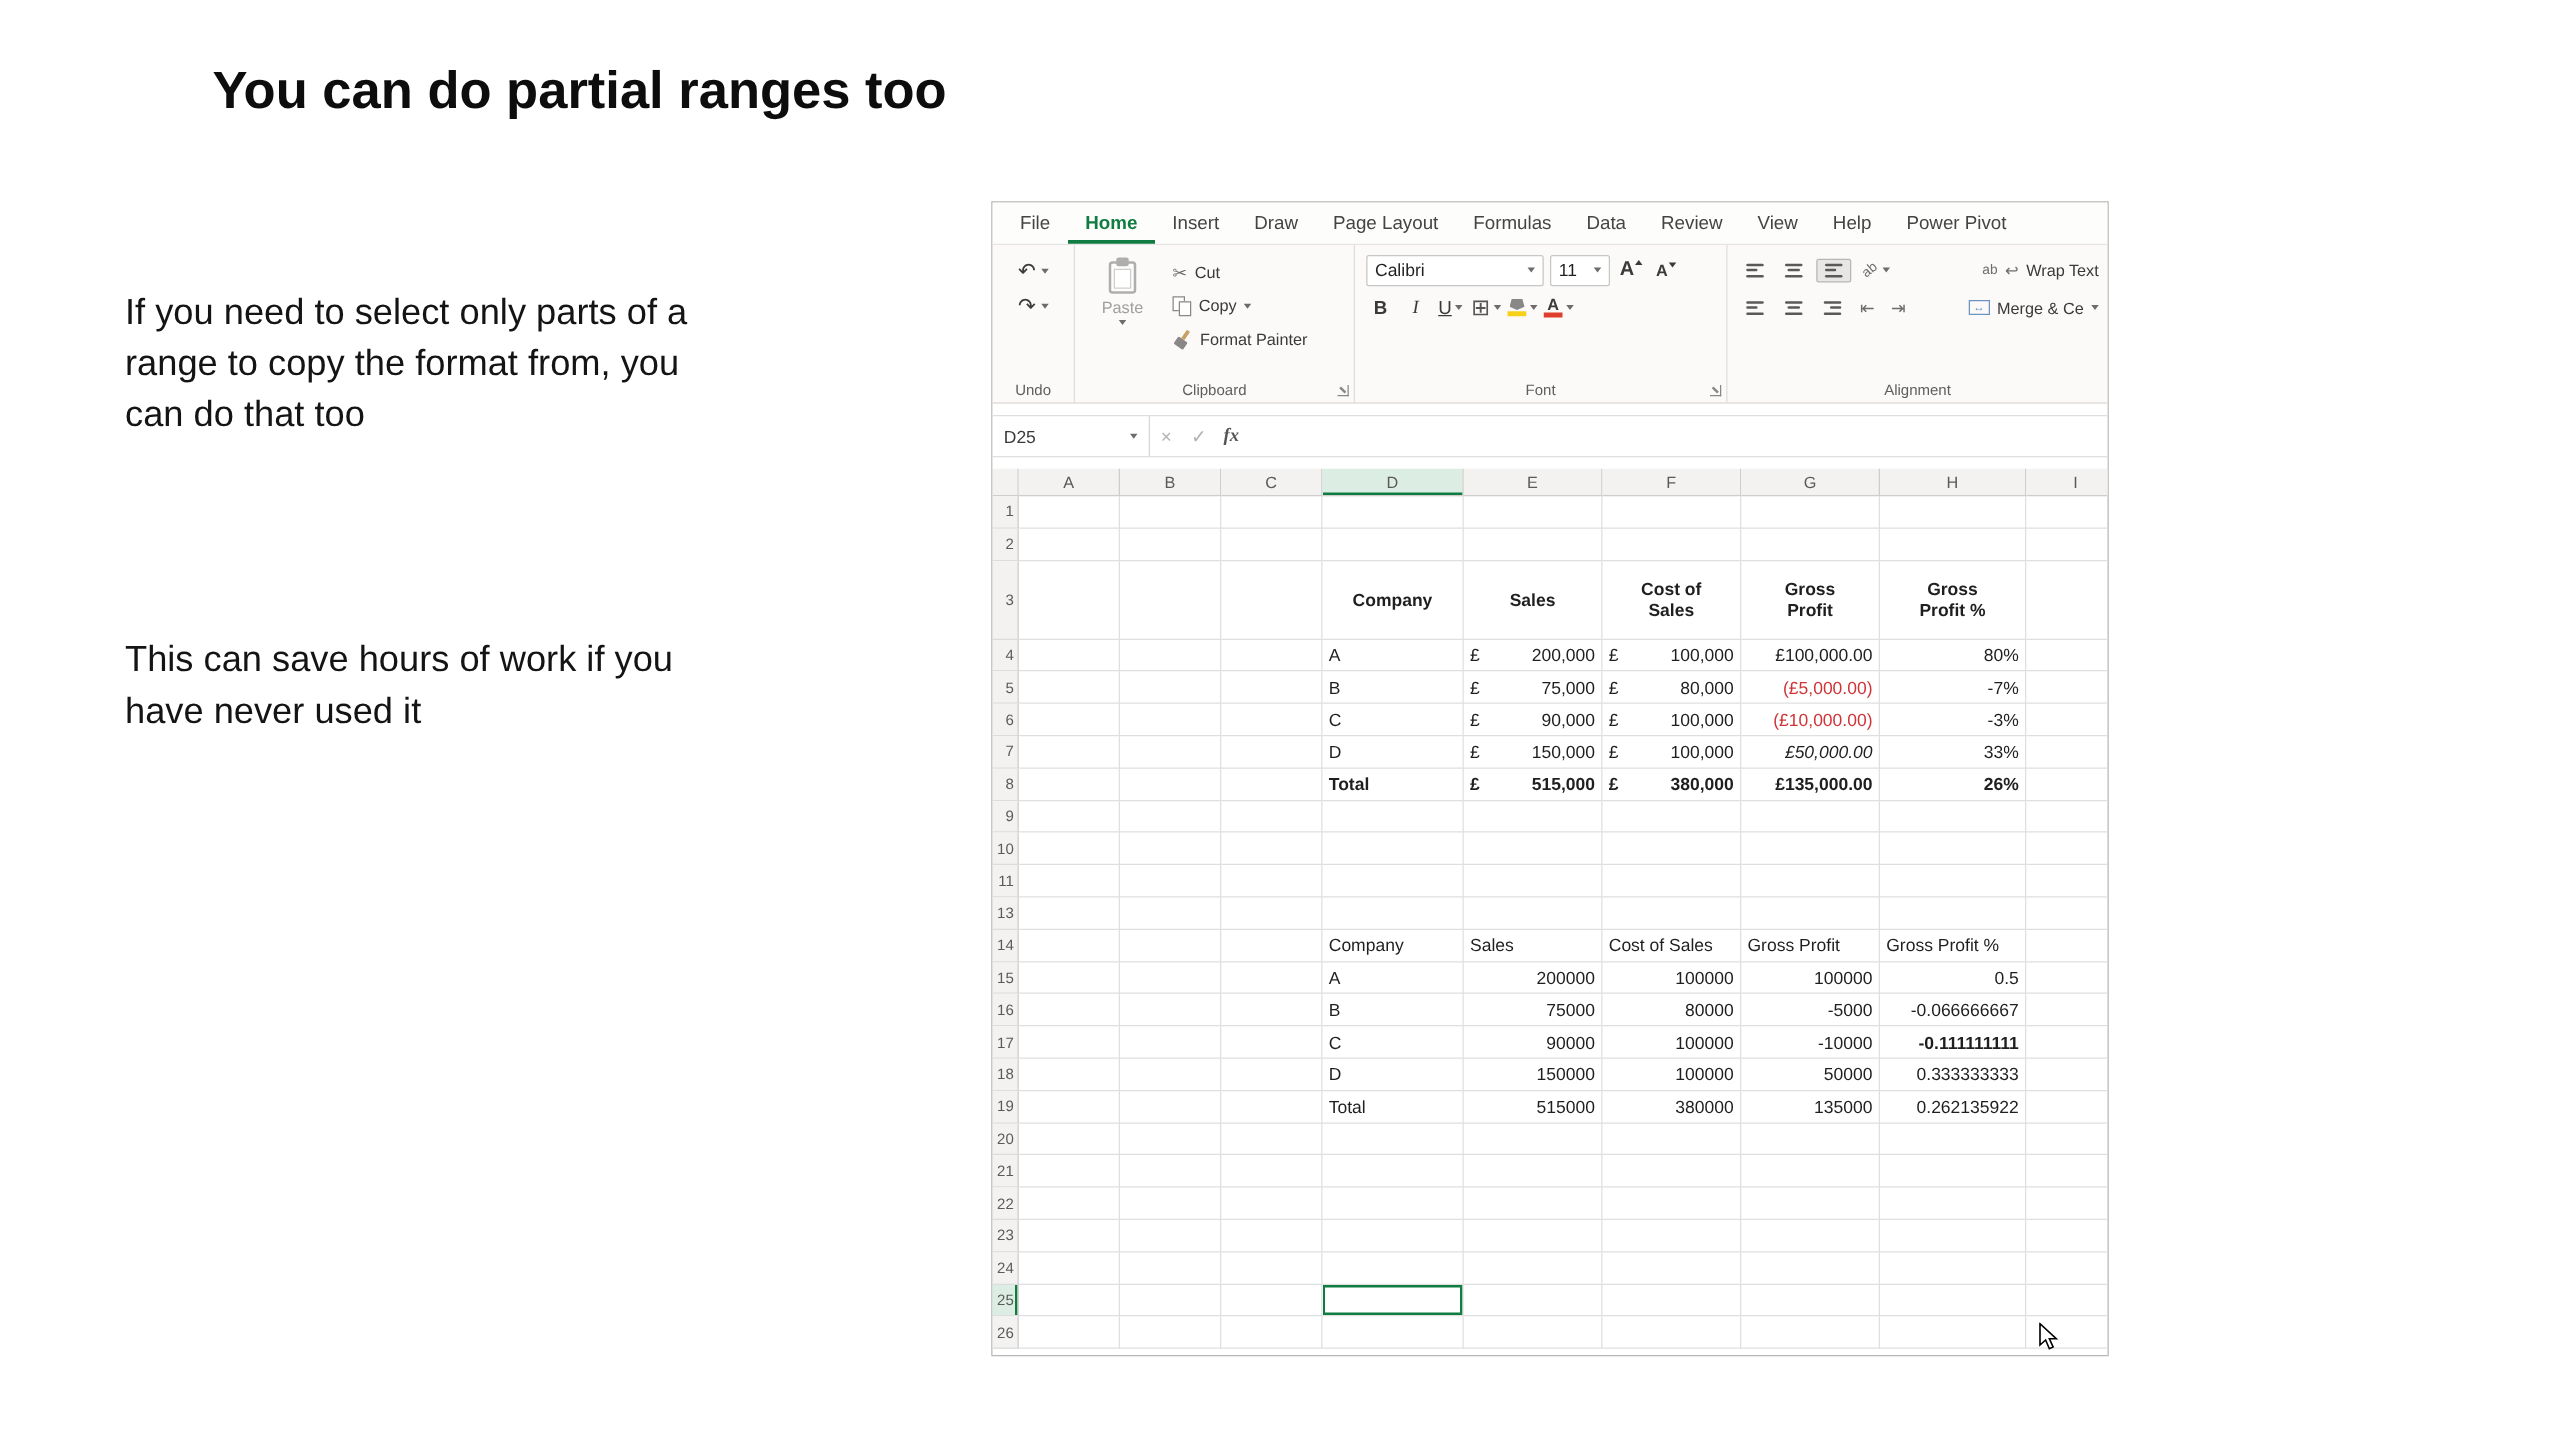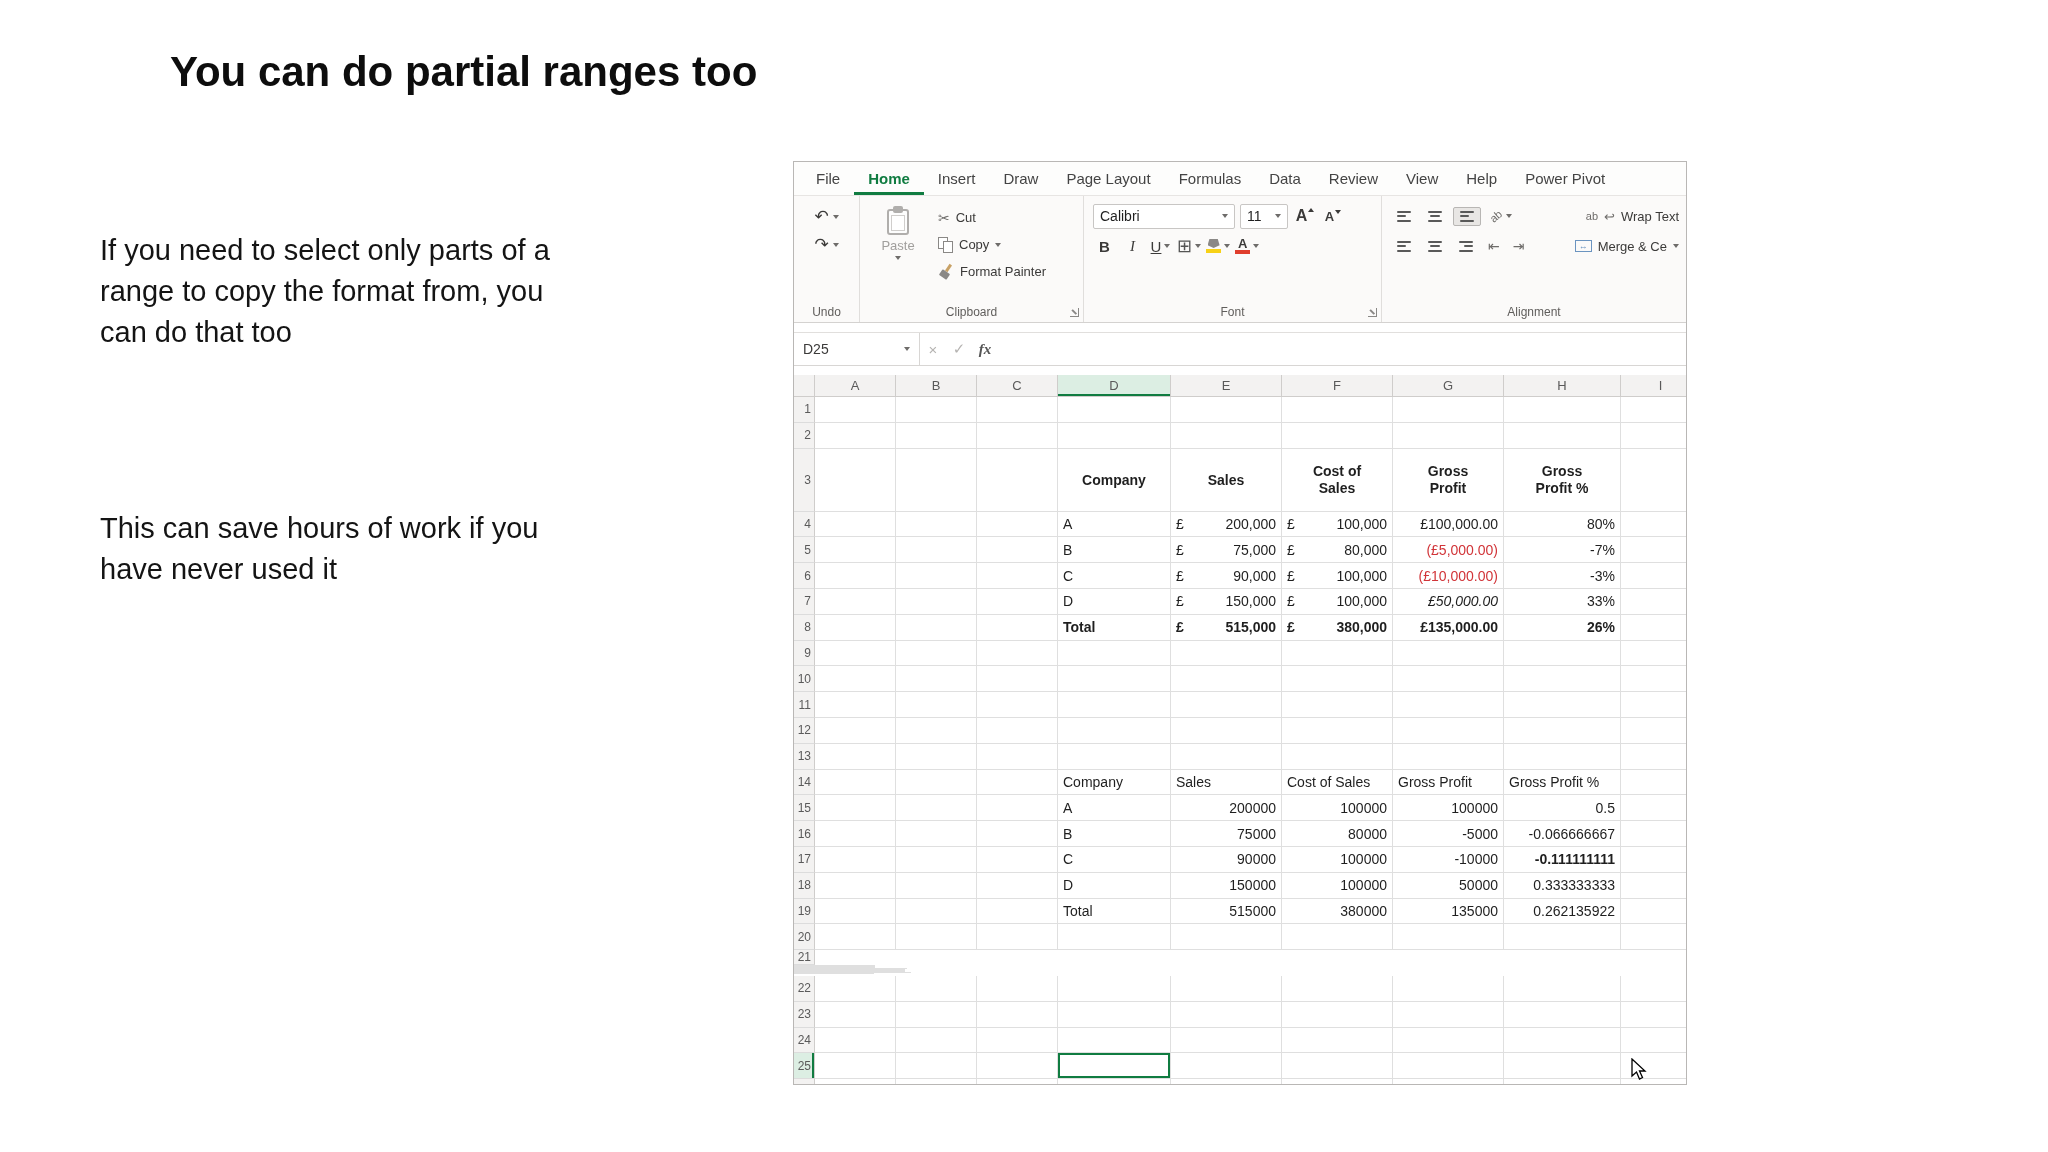--- a/index.html
+++ b/index.html
@@ -508,32 +508,20 @@
           <div class="cell" style="width: 81px;"></div>
           <div class="cell" style="width: 81px;"></div>
           <div class="cell" style="width: 113px;"></div>
           <div class="cell" style="width: 111px;"></div>
           <div class="cell" style="width: 111px;"></div>
           <div class="cell" style="width: 111px;"></div>
           <div class="cell" style="width: 117px;"></div>
           <div class="cell" style="width: 80px;"></div>
         </div>
         <div class="grow" style="height: 25.8px;">
-          <div class="rownum">12</div>
-          <div class="cell" style="width: 81px;"></div>
-          <div class="cell" style="width: 81px;"></div>
-          <div class="cell" style="width: 81px;"></div>
-          <div class="cell" style="width: 113px;"></div>
-          <div class="cell" style="width: 111px;"></div>
-          <div class="cell" style="width: 111px;"></div>
-          <div class="cell" style="width: 111px;"></div>
-          <div class="cell" style="width: 117px;"></div>
-          <div class="cell" style="width: 80px;"></div>
-        </div>
-        <div class="grow" style="height: 25.8px;">
           <div class="rownum">13</div>
           <div class="cell" style="width: 81px;"></div>
           <div class="cell" style="width: 81px;"></div>
           <div class="cell" style="width: 81px;"></div>
           <div class="cell" style="width: 113px;"></div>
           <div class="cell" style="width: 111px;"></div>
           <div class="cell" style="width: 111px;"></div>
           <div class="cell" style="width: 111px;"></div>
           <div class="cell" style="width: 117px;"></div>
           <div class="cell" style="width: 80px;"></div>
@@ -615,21 +603,21 @@
           <div class="cell" style="width: 81px;"></div>
           <div class="cell" style="width: 81px;"></div>
           <div class="cell" style="width: 81px;"></div>
           <div class="cell" style="width: 113px;"></div>
           <div class="cell" style="width: 111px;"></div>
           <div class="cell" style="width: 111px;"></div>
           <div class="cell" style="width: 111px;"></div>
           <div class="cell" style="width: 117px;"></div>
           <div class="cell" style="width: 80px;"></div>
         </div>
-        <div class="grow" style="height: 25.8px; flex-direction: column;">
+        <div class="grow" style="height: 25.8px;">
           <div class="rownum">21</div>
           <div class="cell" style="width: 81px;"></div>
           <div class="cell" style="width: 81px;"></div>
           <div class="cell" style="width: 81px;"></div>
           <div class="cell" style="width: 113px;"></div>
           <div class="cell" style="width: 111px;"></div>
           <div class="cell" style="width: 111px;"></div>
           <div class="cell" style="width: 111px;"></div>
           <div class="cell" style="width: 117px;"></div>
           <div class="cell" style="width: 80px;"></div>

